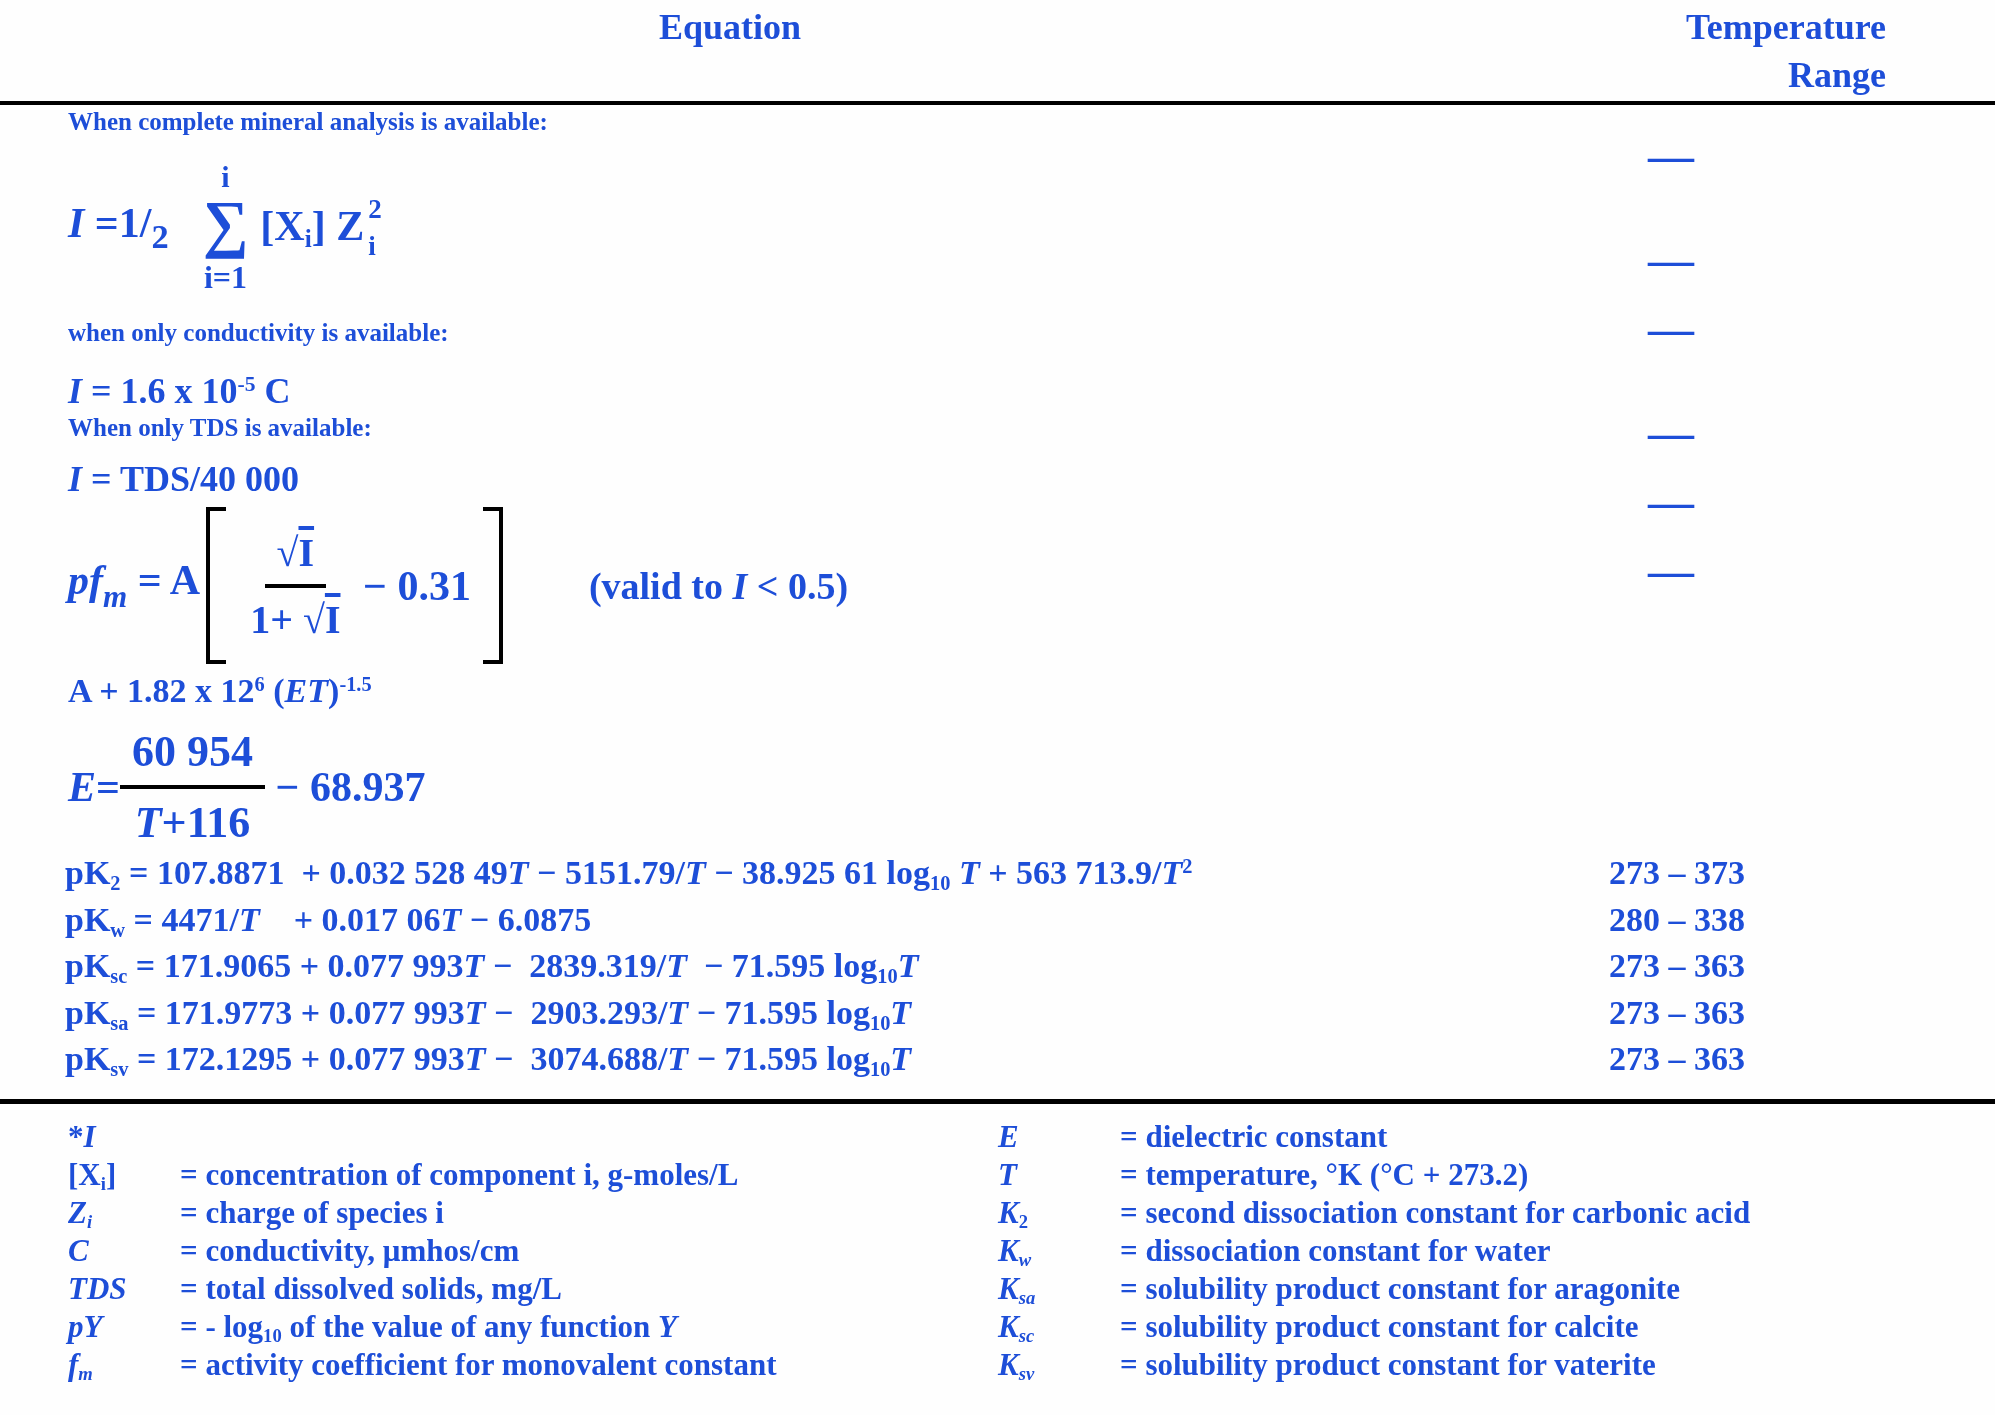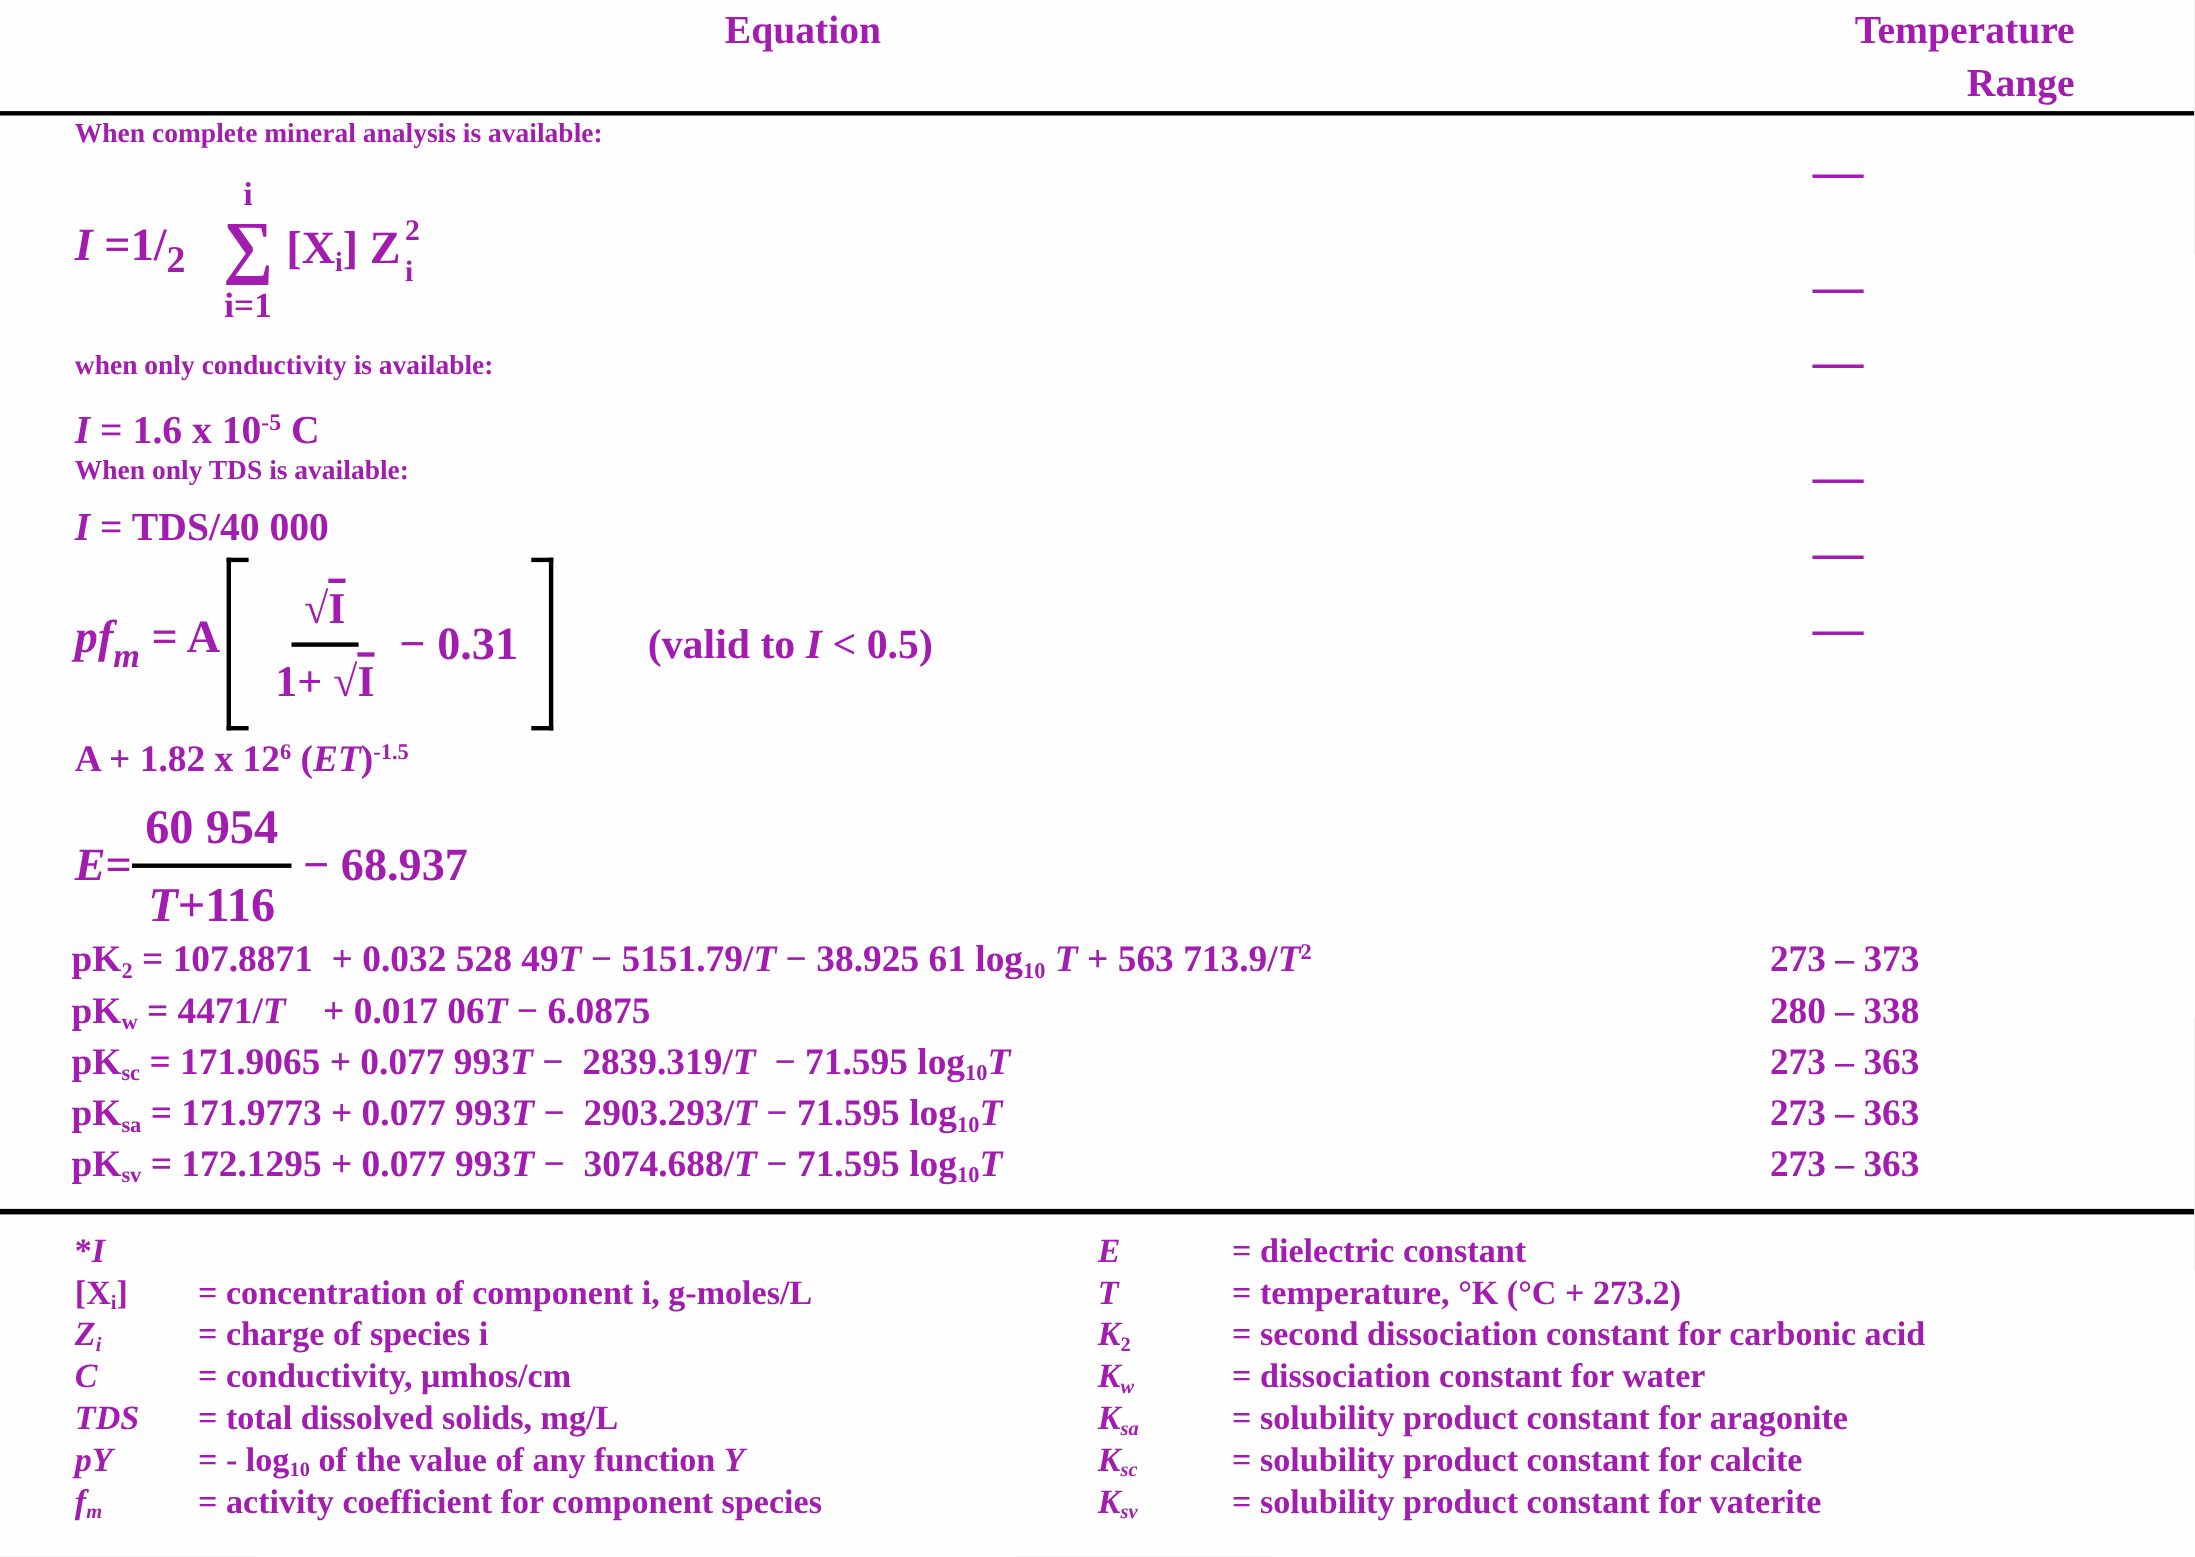--- a/index.html
+++ b/index.html
@@ -1,18 +1,18 @@
 <!DOCTYPE html>
 <html><head>
 <meta charset="utf-8">
 <style>
   html,body{margin:0;padding:0;background:#e8e8e8;}
   .page{
     position:relative; width:1995px; height:1415px; background:#fefefe;
-    color:#a21caf; overflow:hidden;
+    color:#1d4ed8; overflow:hidden;
     font-family:"Liberation Serif","DejaVu Serif",serif; font-weight:bold;
   }
   .abs{position:absolute;}
   .fx, .fx span{white-space:pre;}
   .it{font-style:italic;}
   .sub{font-size:0.60em; vertical-align:-0.28em;}
   .sup{font-size:0.60em; vertical-align:0.55em;}
   .dn{font-size:0.82em; vertical-align:-0.32em;}
   .msub{font-size:0.74em; vertical-align:-0.42em;}
   .ol{text-decoration:overline;}
@@ -139,21 +139,21 @@
     <div class="fn-row">
       <span class="fn-sym fx"><span class="it">TDS</span></span>
       <span class="fn-def fx"><span>= total dissolved solids, mg/L</span></span>
     </div>
     <div class="fn-row">
       <span class="fn-sym fx"><span class="it">pY</span></span>
       <span class="fn-def fx"><span>= - log</span><span class="sub">10</span><span> of the value of any function </span><span class="it">Y</span></span>
     </div>
     <div class="fn-row">
       <span class="fn-sym fx"><span class="it">f</span><span class="sub it">m</span></span>
-      <span class="fn-def fx"><span>= activity coefficient for component species</span></span>
+      <span class="fn-def fx"><span>= activity coefficient for monovalent constant</span></span>
     </div>
   </div>
 
   <div class="abs fn-col fn-right" style="left:998px; top:1120px; width:960px;">
     <div class="fn-row">
       <span class="fn-sym fx"><span class="it">E</span></span>
       <span class="fn-def fx"><span>= dielectric constant</span></span>
     </div>
     <div class="fn-row">
       <span class="fn-sym fx"><span class="it">T</span></span>

